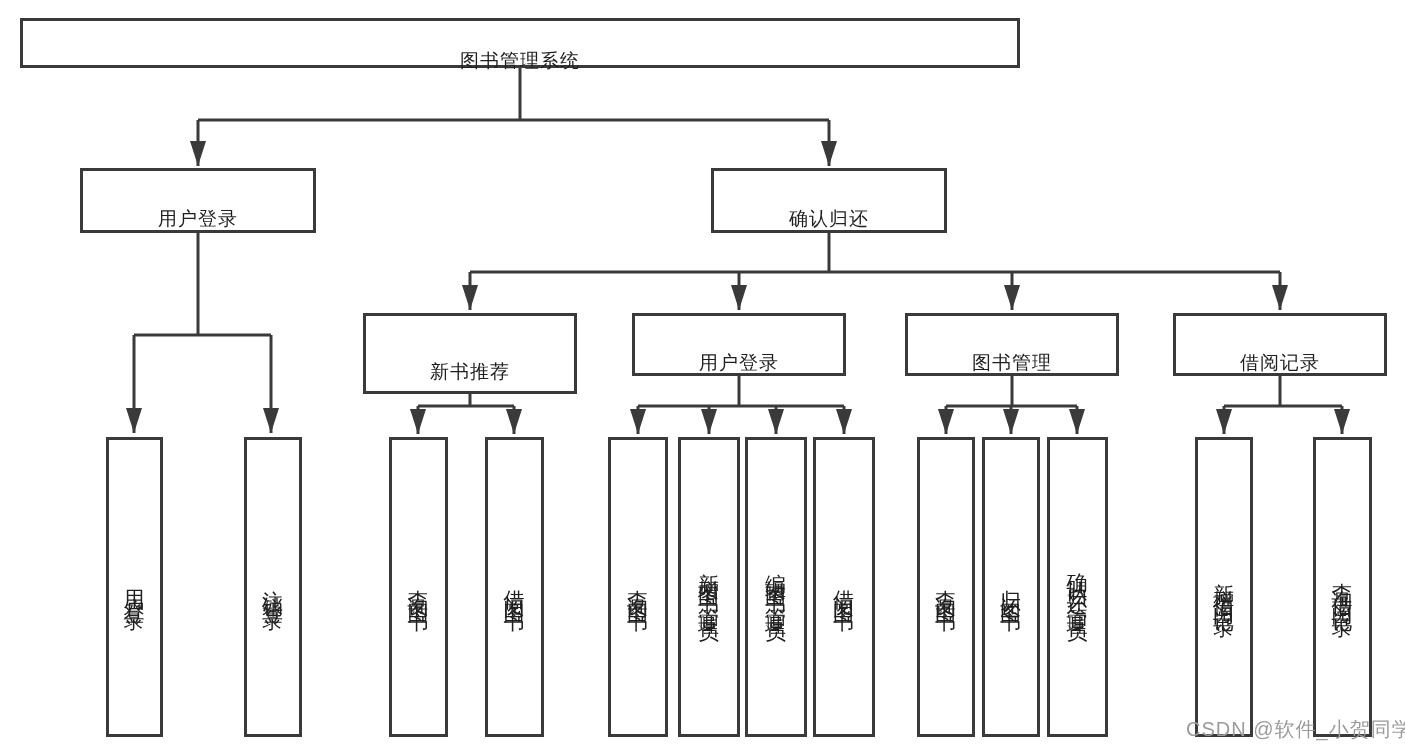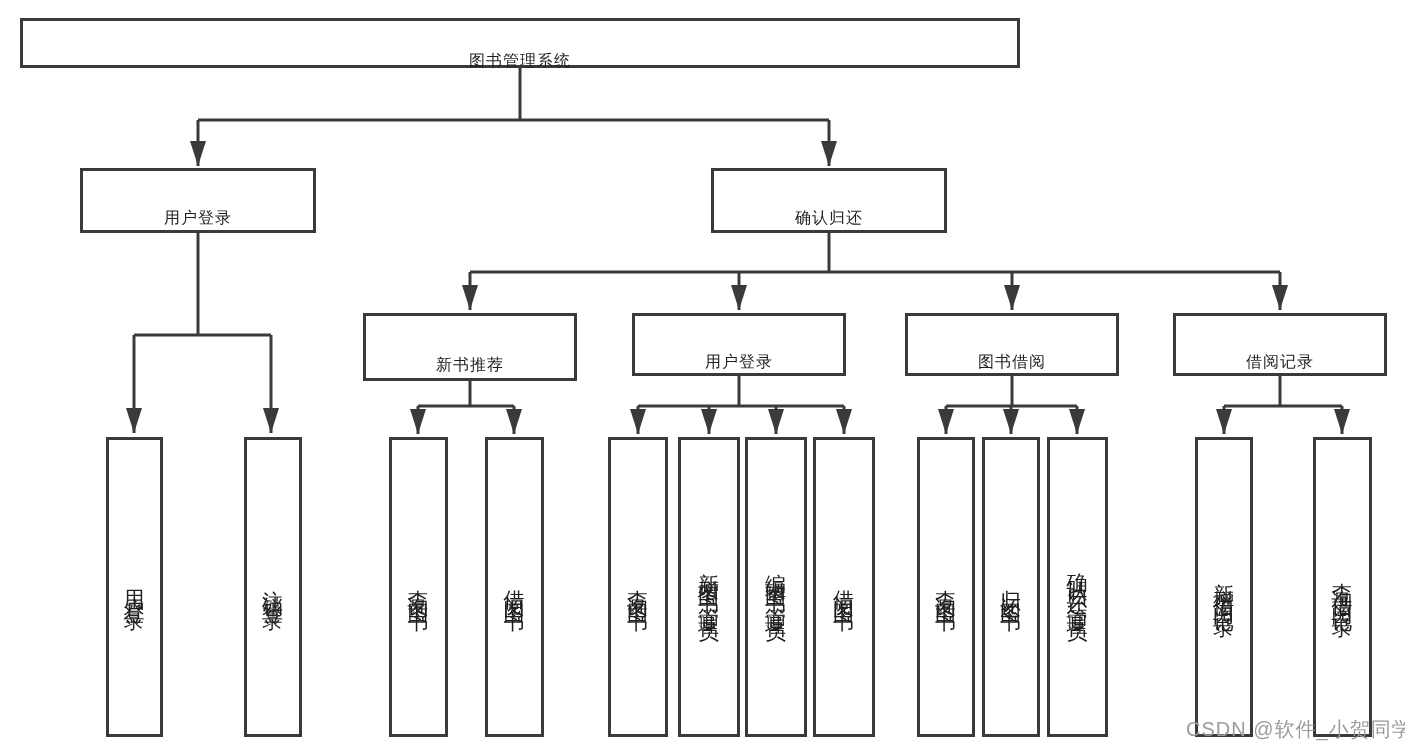--- a/index.html
+++ b/index.html
@@ -17,21 +17,21 @@
   }
   #wires{position:absolute;left:0;top:0;width:1405px;height:747px;}
   .hbox{
     position:absolute;
     box-sizing:border-box;
     border:3px solid var(--line);
     background:#ffffff;
     display:flex;align-items:center;justify-content:center;
   }
   .hbox span{
-    font-size:16px;color:var(--text);
+    font-size:19px;color:var(--text);
     letter-spacing:1px;white-space:nowrap;margin-top:36px;
   }
   .vbox{
     position:absolute;
     top:437px;height:300px;
     box-sizing:border-box;
     border:3px solid var(--line);
     background:#ffffff;
     display:flex;align-items:center;justify-content:center;
   }
@@ -113,28 +113,28 @@
     <span>图书管理系统</span>
   </div>
 
   <div class="hbox" style="left:80px;top:168px;width:236px;height:65px">
     <span>用户登录</span>
   </div>
   <div class="hbox" style="left:711px;top:168px;width:236px;height:65px">
     <span>确认归还</span>
   </div>
 
-  <div class="hbox" style="left:363px;top:313px;width:214px;height:68px">
+  <div class="hbox" style="left:363px;top:313px;width:214px;height:81px">
     <span>新书推荐</span>
   </div>
   <div class="hbox" style="left:632px;top:313px;width:214px;height:63px">
     <span>用户登录</span>
   </div>
   <div class="hbox" style="left:905px;top:313px;width:214px;height:63px">
-    <span>图书借阅</span>
+    <span>图书管理</span>
   </div>
   <div class="hbox" style="left:1173px;top:313px;width:214px;height:63px">
     <span>借阅记录</span>
   </div>
 
   <div class="vbox" style="left:106px;width:57px">
     <span class="vtext">用户登录</span>
   </div>
   <div class="vbox" style="left:244px;width:58px">
     <span class="vtext">注销登录</span>

